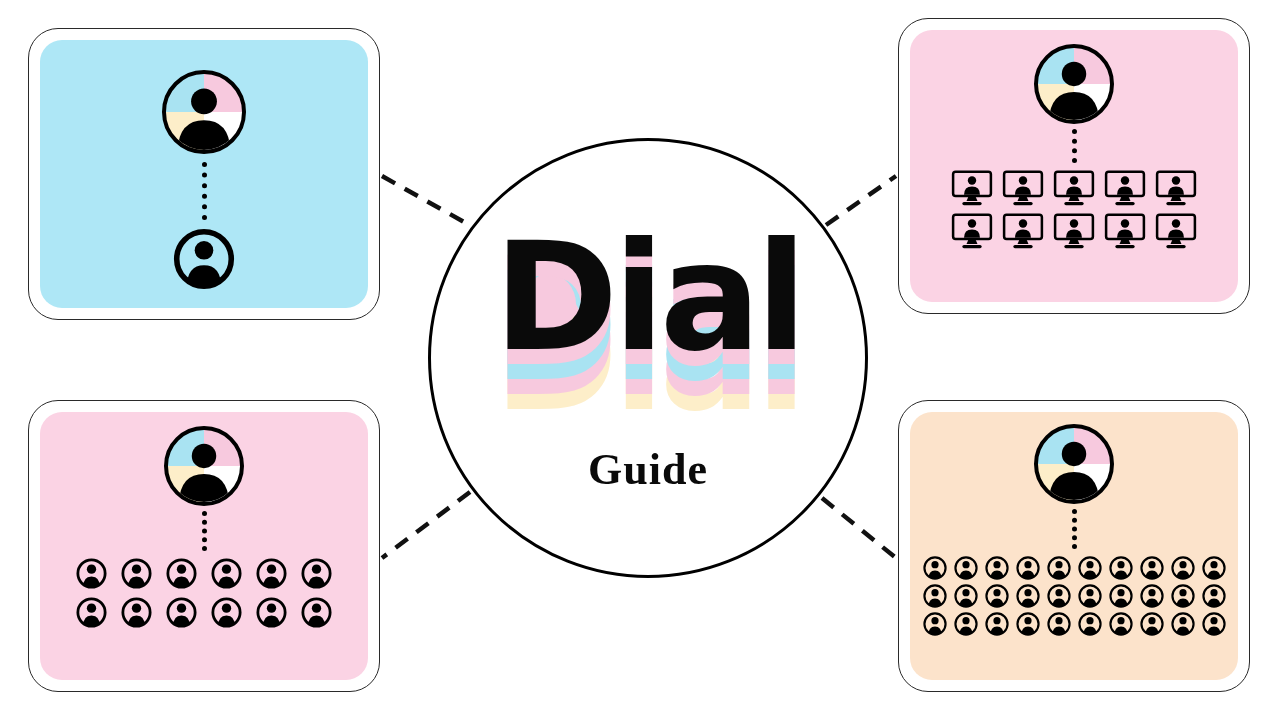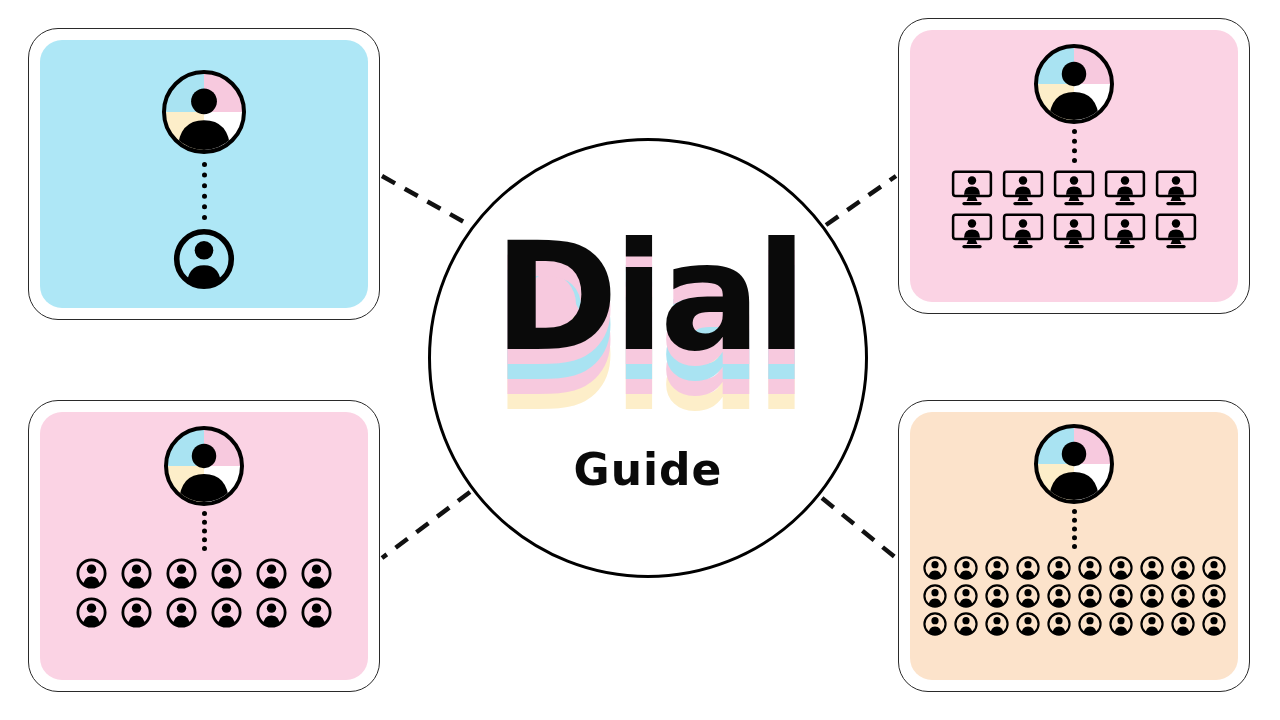--- a/index.html
+++ b/index.html
@@ -55,21 +55,21 @@
         font-family:"DejaVu Sans",sans-serif;font-weight:bold;font-size:150px;line-height:1;
         letter-spacing:-5px;}
   .logo-main{z-index:5;}
   .echo-1{top:15px;z-index:4;}
   .echo-2{top:30px;z-index:3;}
   .echo-3{top:45px;z-index:2;}
   .echo-4{top:60px;z-index:1;}
   .counter-dot{position:absolute;border-radius:50%;z-index:4;}
   .dot-d{left:46px;top:52px;width:54px;height:60px;}
   .dot-a{left:198px;top:70px;width:48px;height:52px;}
-  .guide-text{margin-top:14px;font-weight:bold;font-size:44px;letter-spacing:1px;color:#0a0a0a;}
+  .guide-text{margin-top:14px;font-weight:bold;font-size:44px;letter-spacing:1px;color:#0a0a0a;font-family:Liberation Serif, serif;}
 </style>
 </head>
 <body>
 
 <div class="stage">
 
   <svg class="connectors" viewBox="0 0 1280 720" xmlns="http://www.w3.org/2000/svg">
     <line x1="382" y1="176" x2="464" y2="222" stroke="#111" stroke-width="4.5" stroke-dasharray="15 11"></line>
     <line x1="826" y1="225" x2="896" y2="176" stroke="#111" stroke-width="4.5" stroke-dasharray="15 11"></line>
     <line x1="470" y1="492" x2="382" y2="558" stroke="#111" stroke-width="4.5" stroke-dasharray="15 11"></line>

